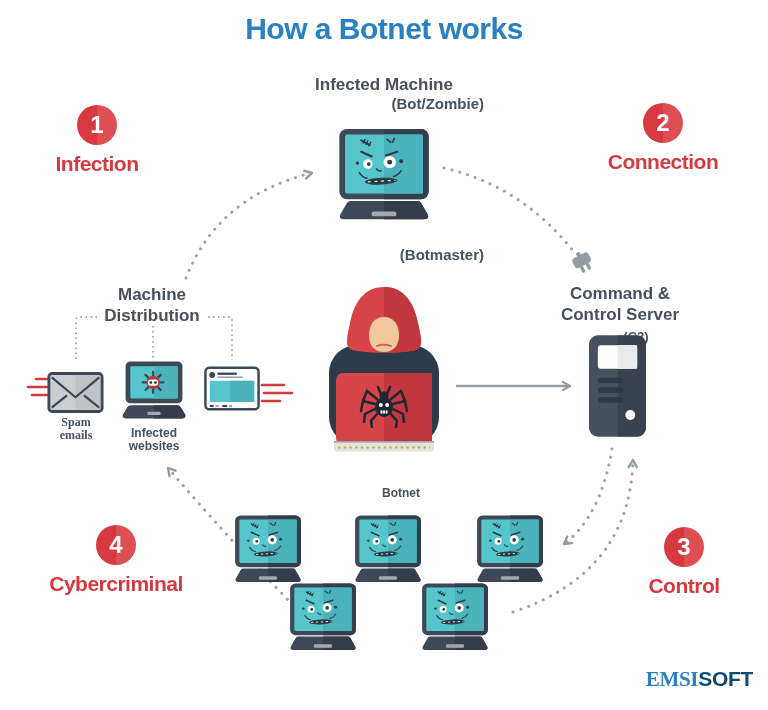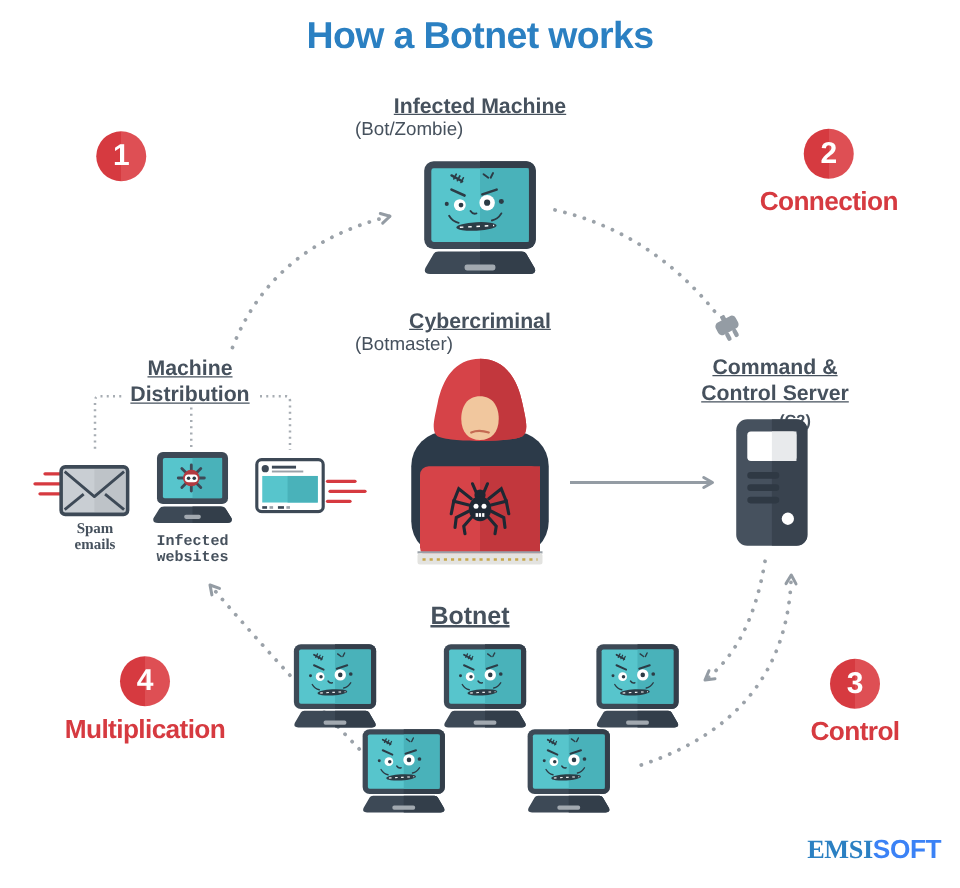--- a/index.html
+++ b/index.html
@@ -7,74 +7,74 @@
     position:relative;width:768px;height:710px;background:#ffffff;
     font-family:"Liberation Sans",sans-serif;overflow:hidden;
   }
   .abs{position:absolute;}
   
   .title{
     left:0;right:0;top:12px;text-align:center;
     font-size:30px;font-weight:bold;color:var(--blue,#2b80c2);
     letter-spacing:-0.5px;
   }
-  .node-title{font-weight:bold;color:var(--text,#46515d);text-align:center;line-height:21px;text-decoration:underline;}
-  .node-sub{font-weight:normal;color:var(--text,#46515d);text-align:left;font-size:15px;line-height:18px;}
+  .node-title{font-weight:bold;color:var(--text,#46515d);text-align:center;line-height:21px;}
+  .node-sub{font-weight:bold;color:var(--text,#46515d);text-align:right;font-size:15px;line-height:18px;}
   .f17{font-size:17px;}
   .pre{white-space:pre-line;}
   .suffix{font-size:13px;margin-left:32px;}
   
   .step{position:absolute;width:170px;text-align:center;}
   .step-circle{
     width:40px;height:40px;border-radius:50%;margin:0 auto;
     background:linear-gradient(90deg,var(--red,#d63a40) 50%, #de4f54 50%);
     color:#fff;font-size:24px;font-weight:bold;line-height:40px;text-align:center;
   }
   .step-label{margin-top:7px;color:var(--red,#d63a40);font-size:21px;font-weight:bold;letter-spacing:-0.5px;}
   #step-1{left:12px;top:105px;}
   #step-2{left:578px;top:103px;}
   #step-3{left:599px;top:527px;}
   #step-4{left:31px;top:525px;}
   
   #machine-text{left:284px;width:200px;top:74px;}
   #criminal-text{left:284px;width:200px;top:246px;}
   #c2-text{left:530px;width:180px;top:283px;}
   #malware-heading{left:72px;width:160px;top:284px;}
-  #botnet-title{left:296px;width:160px;top:483px;font-size:20px;}
+  #botnet-title{left:321px;width:160px;top:483px;font-size:12px;}
   
   #machine-icon{left:327px;top:127px;width:114px;height:95px;}
   #hacker-icon{left:309px;top:283px;width:150px;height:172px;}
   #server-icon{left:588px;top:334px;width:59px;height:104px;}
   #plug{left:570px;top:251px;width:26px;height:24px;transform:rotate(-28deg);}
   #envelope{left:47px;top:371px;width:57px;height:43px;}
   #bug-laptop{left:118px;top:360px;width:72px;height:60px;}
   #social-card{left:204px;top:366px;width:56px;height:45px;}
   #speed-left{left:20px;top:376px;width:40px;height:24px;}
   #speed-right{left:260px;top:382px;width:40px;height:24px;}
   
   .icon-label{
     position:absolute;width:100px;text-align:center;
     font-size:12px;font-weight:bold;line-height:13px;
     color:var(--text,#46515d);white-space:pre-line;
   }
   #label-spam{left:26px;top:416px;font-family:Liberation Serif, serif;}
-  #label-websites{left:104px;top:427px;font-family:Liberation Mono, monospace;}
+  #label-websites{left:104px;top:427px;}
   #label-social{left:182px;top:417px;}
   
   .bot{position:absolute;width:84px;height:70px;}
   .bot-1{left:226px;top:514px;}
   .bot-2{left:346px;top:514px;}
   .bot-3{left:468px;top:514px;}
   .bot-4{left:281px;top:582px;}
   .bot-5{left:413px;top:582px;}
   
   #overlay{left:0;top:0;width:768px;height:710px;pointer-events:none;}
   #logo{right:15px;top:667px;font-size:21px;font-weight:bold;letter-spacing:-0.3px;}
   #logo .emsi{color:var(--blue,#2b80c2);font-family:Liberation Serif, serif;}
-  #logo .soft{color:#3b82f6;}
+  #logo .soft{color:#0c4a6e;}
   #defs-holder{position:absolute;width:0;height:0;overflow:hidden;}
 </style>
 </head>
 <body>
 
 <svg id="defs-holder" aria-hidden="true">
   <defs>
 
     <symbol id="sym-zombie-laptop" viewBox="0 0 120 100">
       <clipPath id="zl-right">
@@ -254,44 +254,44 @@
       <path d="M153,326 V360"></path>
       <path d="M208,317 H229 Q232,317 232,321 V360"></path>
     </g>
     <line x1="456" y1="386" x2="570" y2="386" stroke="#949ca4" stroke-width="2.5" marker-end="url(#chev)"></line>
   </svg>
 
   <div class="abs title">How a Botnet works</div>
 
   <div class="step" id="step-1">
     <div class="step-circle">1</div>
+    <div class="step-label">Infection</div>
   </div>
   <div class="step" id="step-2">
     <div class="step-circle">2</div>
     <div class="step-label">Connection</div>
   </div>
   <div class="step" id="step-3">
     <div class="step-circle">3</div>
     <div class="step-label">Control</div>
   </div>
   <div class="step" id="step-4">
     <div class="step-circle">4</div>
-    <div class="step-label">Multiplication</div>
+    <div class="step-label">Cybercriminal</div>
   </div>
 
   <div class="abs" id="machine-text">
     <div class="node-title f17">Infected Machine</div>
     <div class="node-sub">(Bot/Zombie)</div>
   </div>
   <svg class="abs" id="machine-icon">
       <use href="#sym-zombie-laptop"></use>
     </svg>
 
   <div class="abs" id="criminal-text">
-    <div class="node-title f17">Cybercriminal</div>
     <div class="node-sub">(Botmaster)</div>
   </div>
   <svg class="abs" id="hacker-icon">
       <use href="#sym-hacker"></use>
     </svg>
 
   <svg class="abs" id="plug">
       <use href="#sym-plug"></use>
     </svg>
   <div class="abs node-title f17" id="c2-text">

